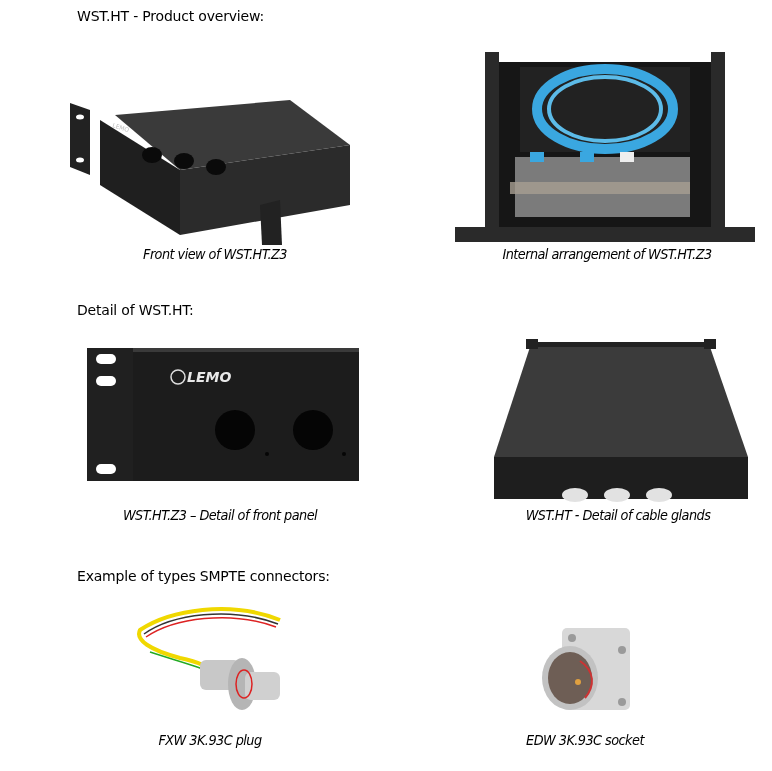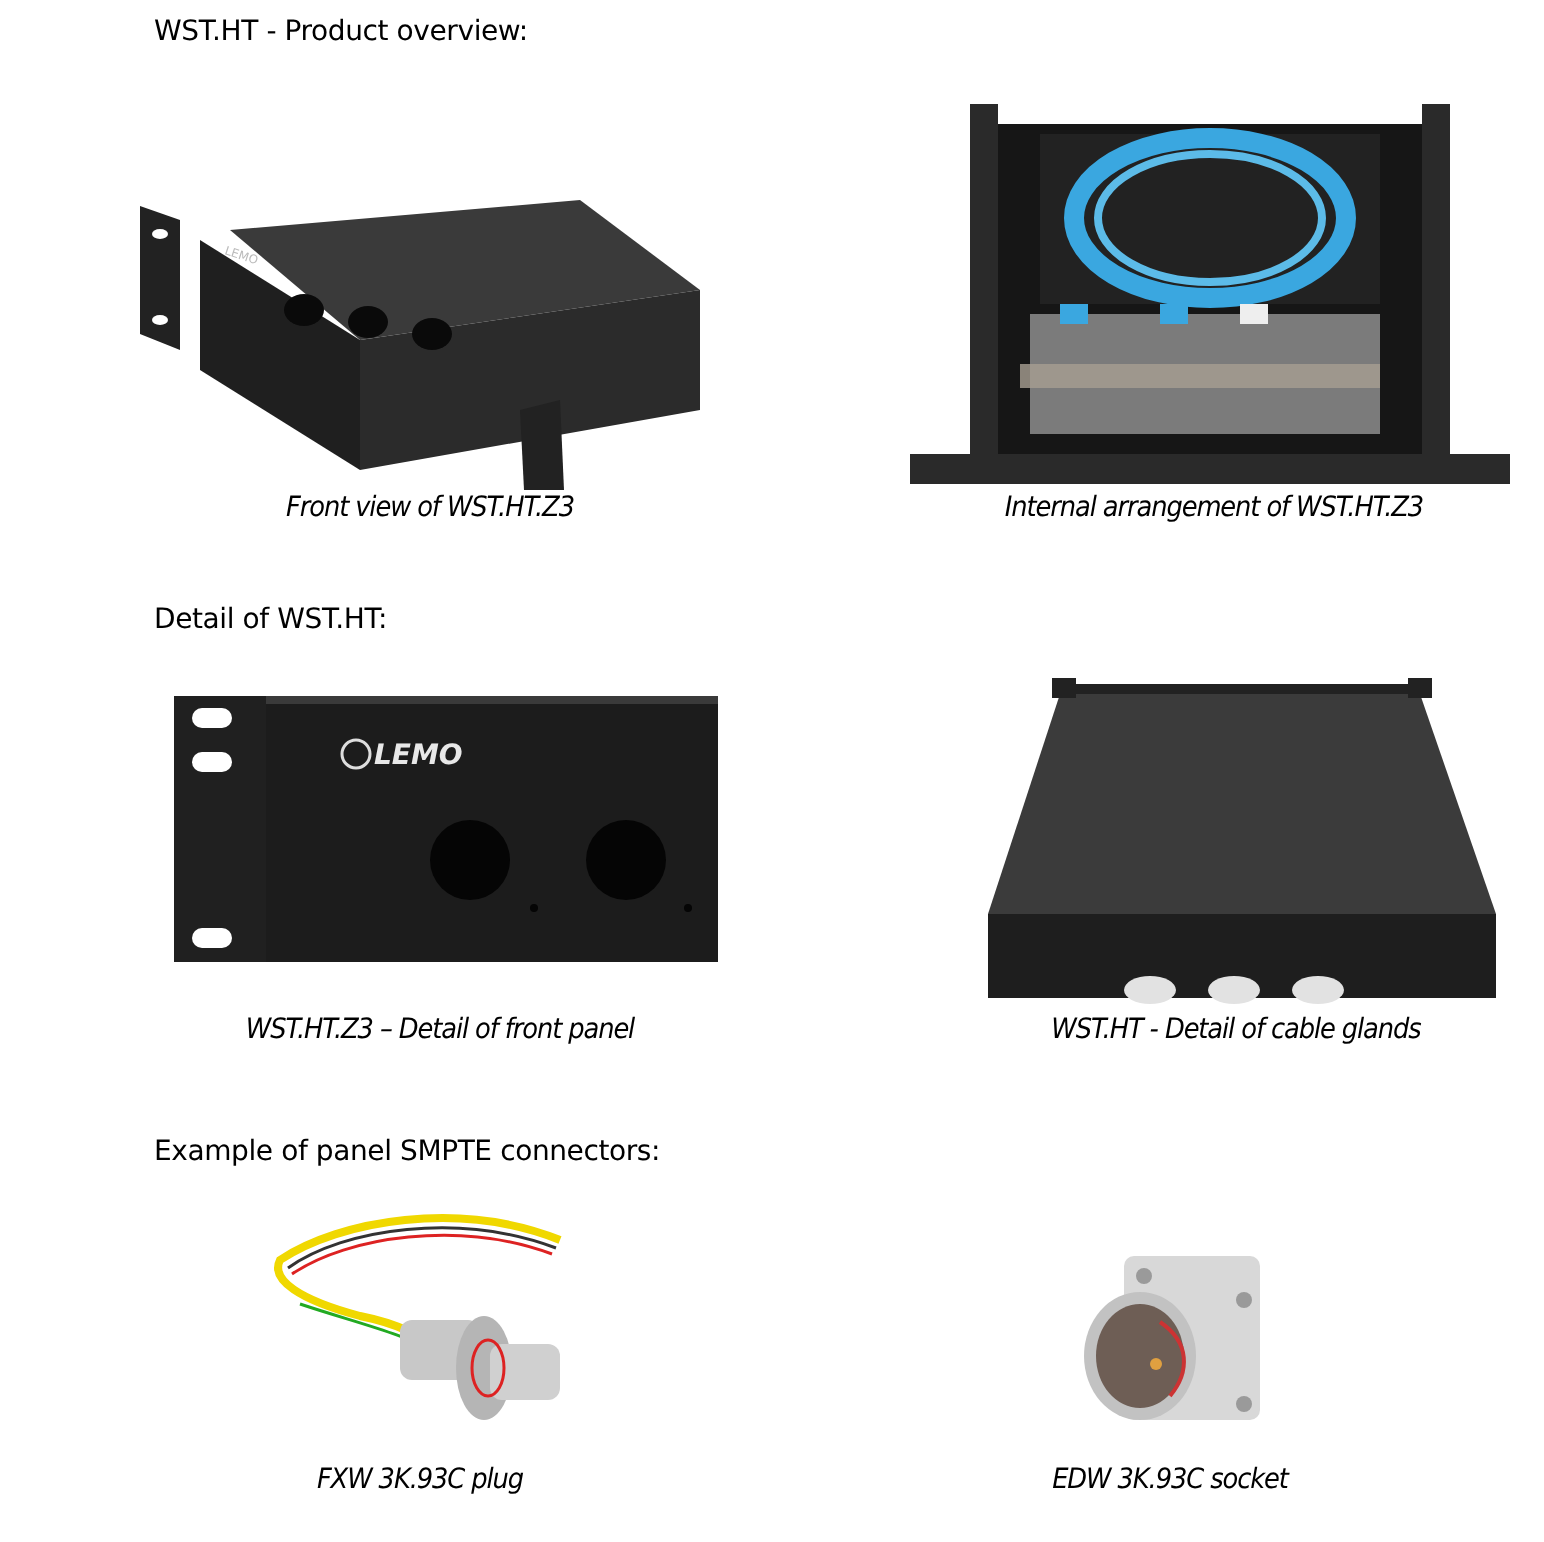--- a/index.html
+++ b/index.html
@@ -78,21 +78,21 @@
     <rect x="40" y="5" width="180" height="5" fill="#222"></rect>
     <rect x="36" y="2" width="12" height="10" fill="#222"></rect>
     <rect x="214" y="2" width="12" height="10" fill="#222"></rect>
     <ellipse cx="85" cy="158" rx="13" ry="7" fill="#e2e2e2"></ellipse>
     <ellipse cx="127" cy="158" rx="13" ry="7" fill="#e2e2e2"></ellipse>
     <ellipse cx="169" cy="158" rx="13" ry="7" fill="#e2e2e2"></ellipse>
   </svg>
 </div>
 <div class="caption" style="left:478px; top:507px; width:280px;">WST.HT - Detail of cable glands</div>
 
-<div class="heading" style="top:568px;">Example of panel SMPTE connectors:</div>
+<div class="heading" style="top:568px;">Example of types SMPTE connectors:</div>
 
 <div class="figure" style="left:130px; top:600px; width:160px; height:122px;">
   <svg width="160" height="122" viewBox="0 0 160 122">
     <path d="M150,20 C100,0 40,10 10,30 C5,40 20,50 50,58 C70,62 80,68 90,75" fill="none" stroke="#f0d800" stroke-width="4"></path>
     <path d="M148,24 C100,6 42,14 14,34" fill="none" stroke="#333" stroke-width="1.5"></path>
     <path d="M146,27 C100,10 44,18 16,37" fill="none" stroke="#d22" stroke-width="1.5"></path>
     <path d="M20,52 C50,62 70,66 92,78" fill="none" stroke="#2a2" stroke-width="1.5"></path>
     <rect x="70" y="60" width="40" height="30" rx="6" fill="#c8c8c8"></rect>
     <ellipse cx="112" cy="84" rx="14" ry="26" fill="#b5b5b5"></ellipse>
     <rect x="115" y="72" width="35" height="28" rx="6" fill="#d0d0d0"></rect>

